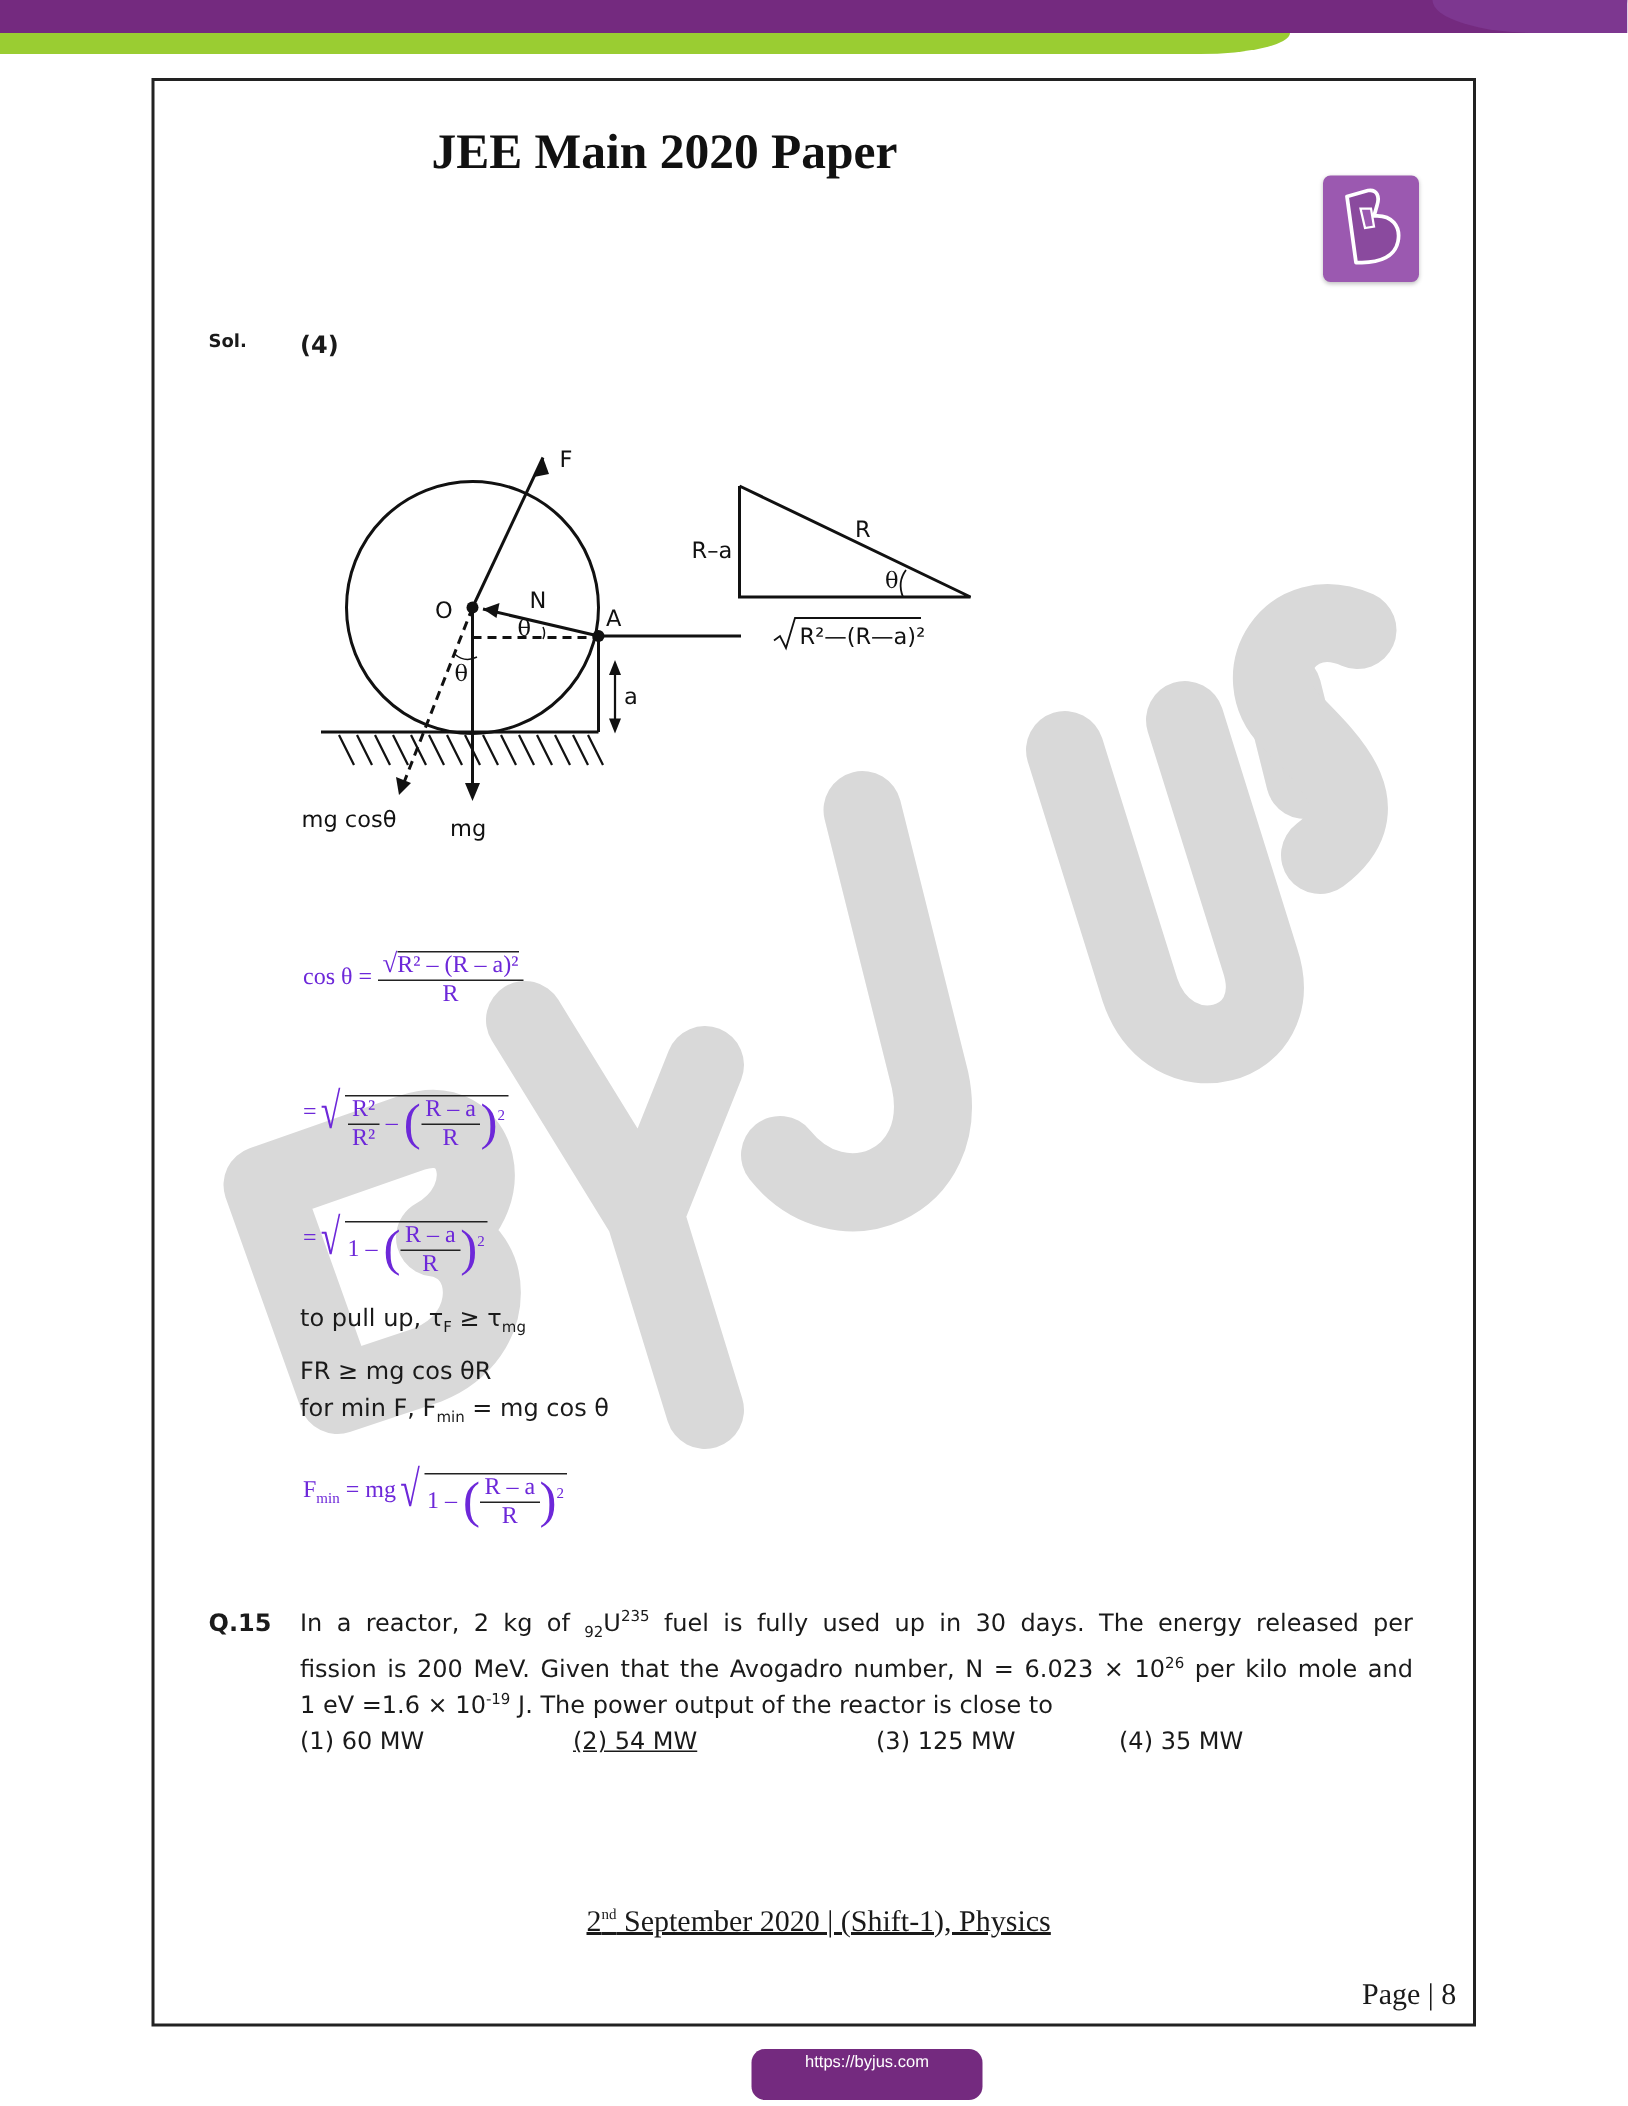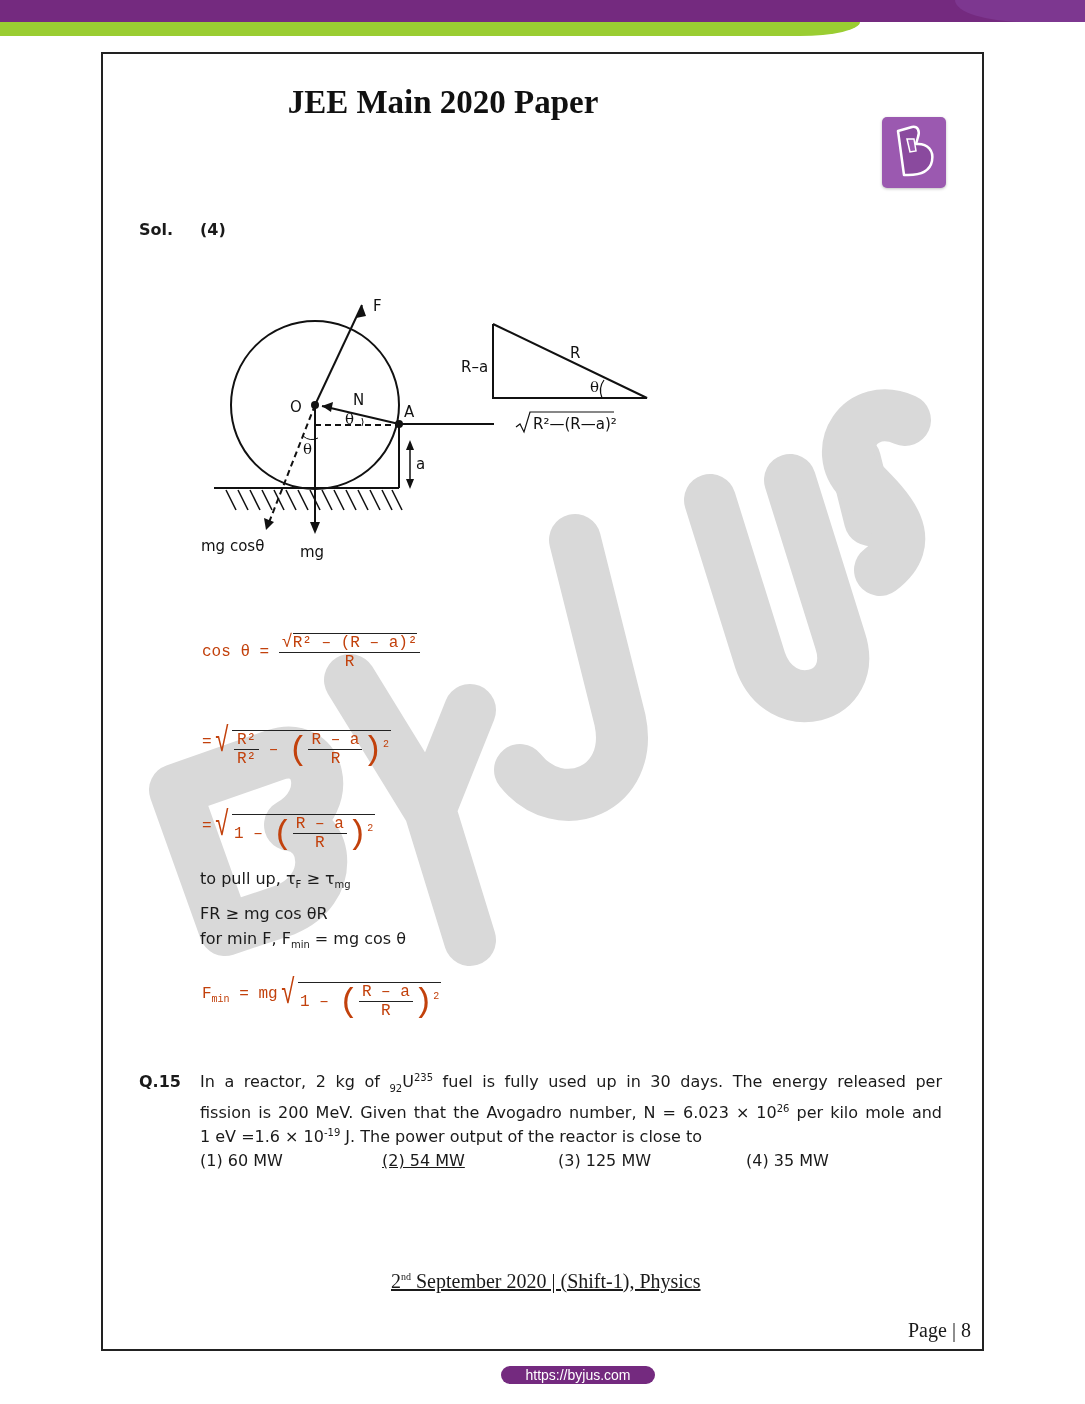--- a/index.html
+++ b/index.html
@@ -14,26 +14,26 @@
   
   .page-frame { position: absolute; left: 101px; top: 52px; width: 883px; height: 1299px; border: 2px solid #222; }
 
   .page-title { position: absolute; left: 0; width: 886px; top: 84px; text-align: center; font-family: "Liberation Serif", serif; font-weight: bold; font-size: 33px; color: #111; }
 
   .logo { position: absolute; left: 882px; top: 117px; width: 64px; height: 71px; background: #9b59b0; border-radius: 5px; box-shadow: 0 1px 3px rgba(0,0,0,0.25); }
   .logo svg { position: absolute; left: 0; top: 0; }
 
   .watermark { position: absolute; left: 0; top: 0; width: 1085px; height: 1404px; pointer-events: none; }
 
-  .sol-label { position: absolute; left: 139px; top: 220px; font-weight: bold; font-size: 16px; }
+  .sol-label { position: absolute; left: 139px; top: 220px; font-weight: bold; font-size: 12px; }
   .sol-answer { position: absolute; left: 200px; top: 220px; font-weight: bold; font-size: 16px; }
 
   .diagram { position: absolute; left: 190px; top: 280px; }
 
-  .math { position: absolute; font-family: Liberation Mono, monospace; font-size: 16px; color: #c2410c; }
+  .math { position: absolute; font-family: Liberation Serif, serif; font-size: 16px; color: #6d28d9; }
   .frac { display: inline-block; vertical-align: middle; text-align: center; }
   .frac .num { display: block; border-bottom: 1.5px solid #222; padding: 0 3px; }
   .frac .den { display: block; padding: 0 3px; }
   .sqrt { display: inline-block; vertical-align: middle; border-top: 1.5px solid #222; padding: 0 2px; position: relative; margin-top: 14px; }
   .sqrt-sign { display: inline-block; vertical-align: middle; font-size: 34px; line-height: 1; transform: scaleX(0.7); }
   sup { font-size: 10px; vertical-align: super; }
   sub { font-size: 10px; vertical-align: sub; }
   .paren { font-size: 34px; vertical-align: middle; font-weight: 200; line-height: 1; }
 
   .line-text { position: absolute; left: 200px; font-size: 16px; }
@@ -41,21 +41,21 @@
   .q-label { position: absolute; left: 139px; top: 1072px; font-weight: bold; font-size: 16px; }
   .q-text { position: absolute; left: 200px; font-size: 16px; width: 742px; }
   .q-line1 { top: 1072px; text-align: justify; text-align-last: justify; }
   .q-line2 { top: 1103px; text-align: justify; text-align-last: justify; }
   .q-line3 { top: 1127px; }
   .options { position: absolute; left: 200px; top: 1151px; width: 742px; font-size: 16px; }
   .option { position: absolute; top: 0; }
 
   .footer-left { position: absolute; left: 391px; top: 1270px; font-family: "Liberation Serif", serif; font-size: 20px; text-decoration: underline; }
   .footer-right { position: absolute; left: 908px; top: 1319px; font-family: "Liberation Serif", serif; font-size: 20px; }
-  .url-pill { position: absolute; left: 501px; top: 1366px; width: 154px; height: 18px; background: #742a7f; border-radius: 9px; color: #ffffff; font-family: "Liberation Sans", sans-serif; font-size: 14px; text-align: center; line-height: 18px; }
+  .url-pill { position: absolute; left: 501px; top: 1366px; width: 154px; height: 34px; background: #742a7f; border-radius: 9px; color: #ffffff; font-family: "Liberation Sans", sans-serif; font-size: 11px; text-align: center; line-height: 18px; }
 </style>
 </head>
 <body>
 
 <div class="band-purple"></div>
 <div class="band-green"></div>
 <div class="band-curve"></div>
 
 <svg class="watermark" width="1085" height="1404" viewBox="0 0 1085 1404">
   <g fill="none" stroke="#d9d9d9" stroke-width="52" stroke-linecap="round" stroke-linejoin="round">
@@ -197,21 +197,21 @@
 </div>
 <div class="q-text q-line2">
   <span>fission is 200 MeV. Given that the Avogadro number, N = 6.023 × 10</span><sup>26</sup><span> per kilo mole and</span>
 </div>
 <div class="q-text q-line3">
   <span>1 eV =1.6 × 10</span><sup>-19</sup><span> J. The power output of the reactor is close to</span>
 </div>
 <div class="options">
   <span class="option" style="left:0;">(1) 60 MW</span>
   <span class="option" style="left:182px;text-decoration:underline;">(2) 54 MW</span>
-  <span class="option" style="left:358px;">(3) 125 MW</span>
+  <span class="option" style="left:384px;">(3) 125 MW</span>
   <span class="option" style="left:546px;">(4) 35 MW</span>
 </div>
 
 <div class="footer-left">
   <span>2</span><sup>nd</sup><span> September 2020 | (Shift-1), Physics</span>
 </div>
 <div class="footer-right">Page | 8</div>
 <div class="url-pill">https://byjus.com</div>
 
 </body></html>

